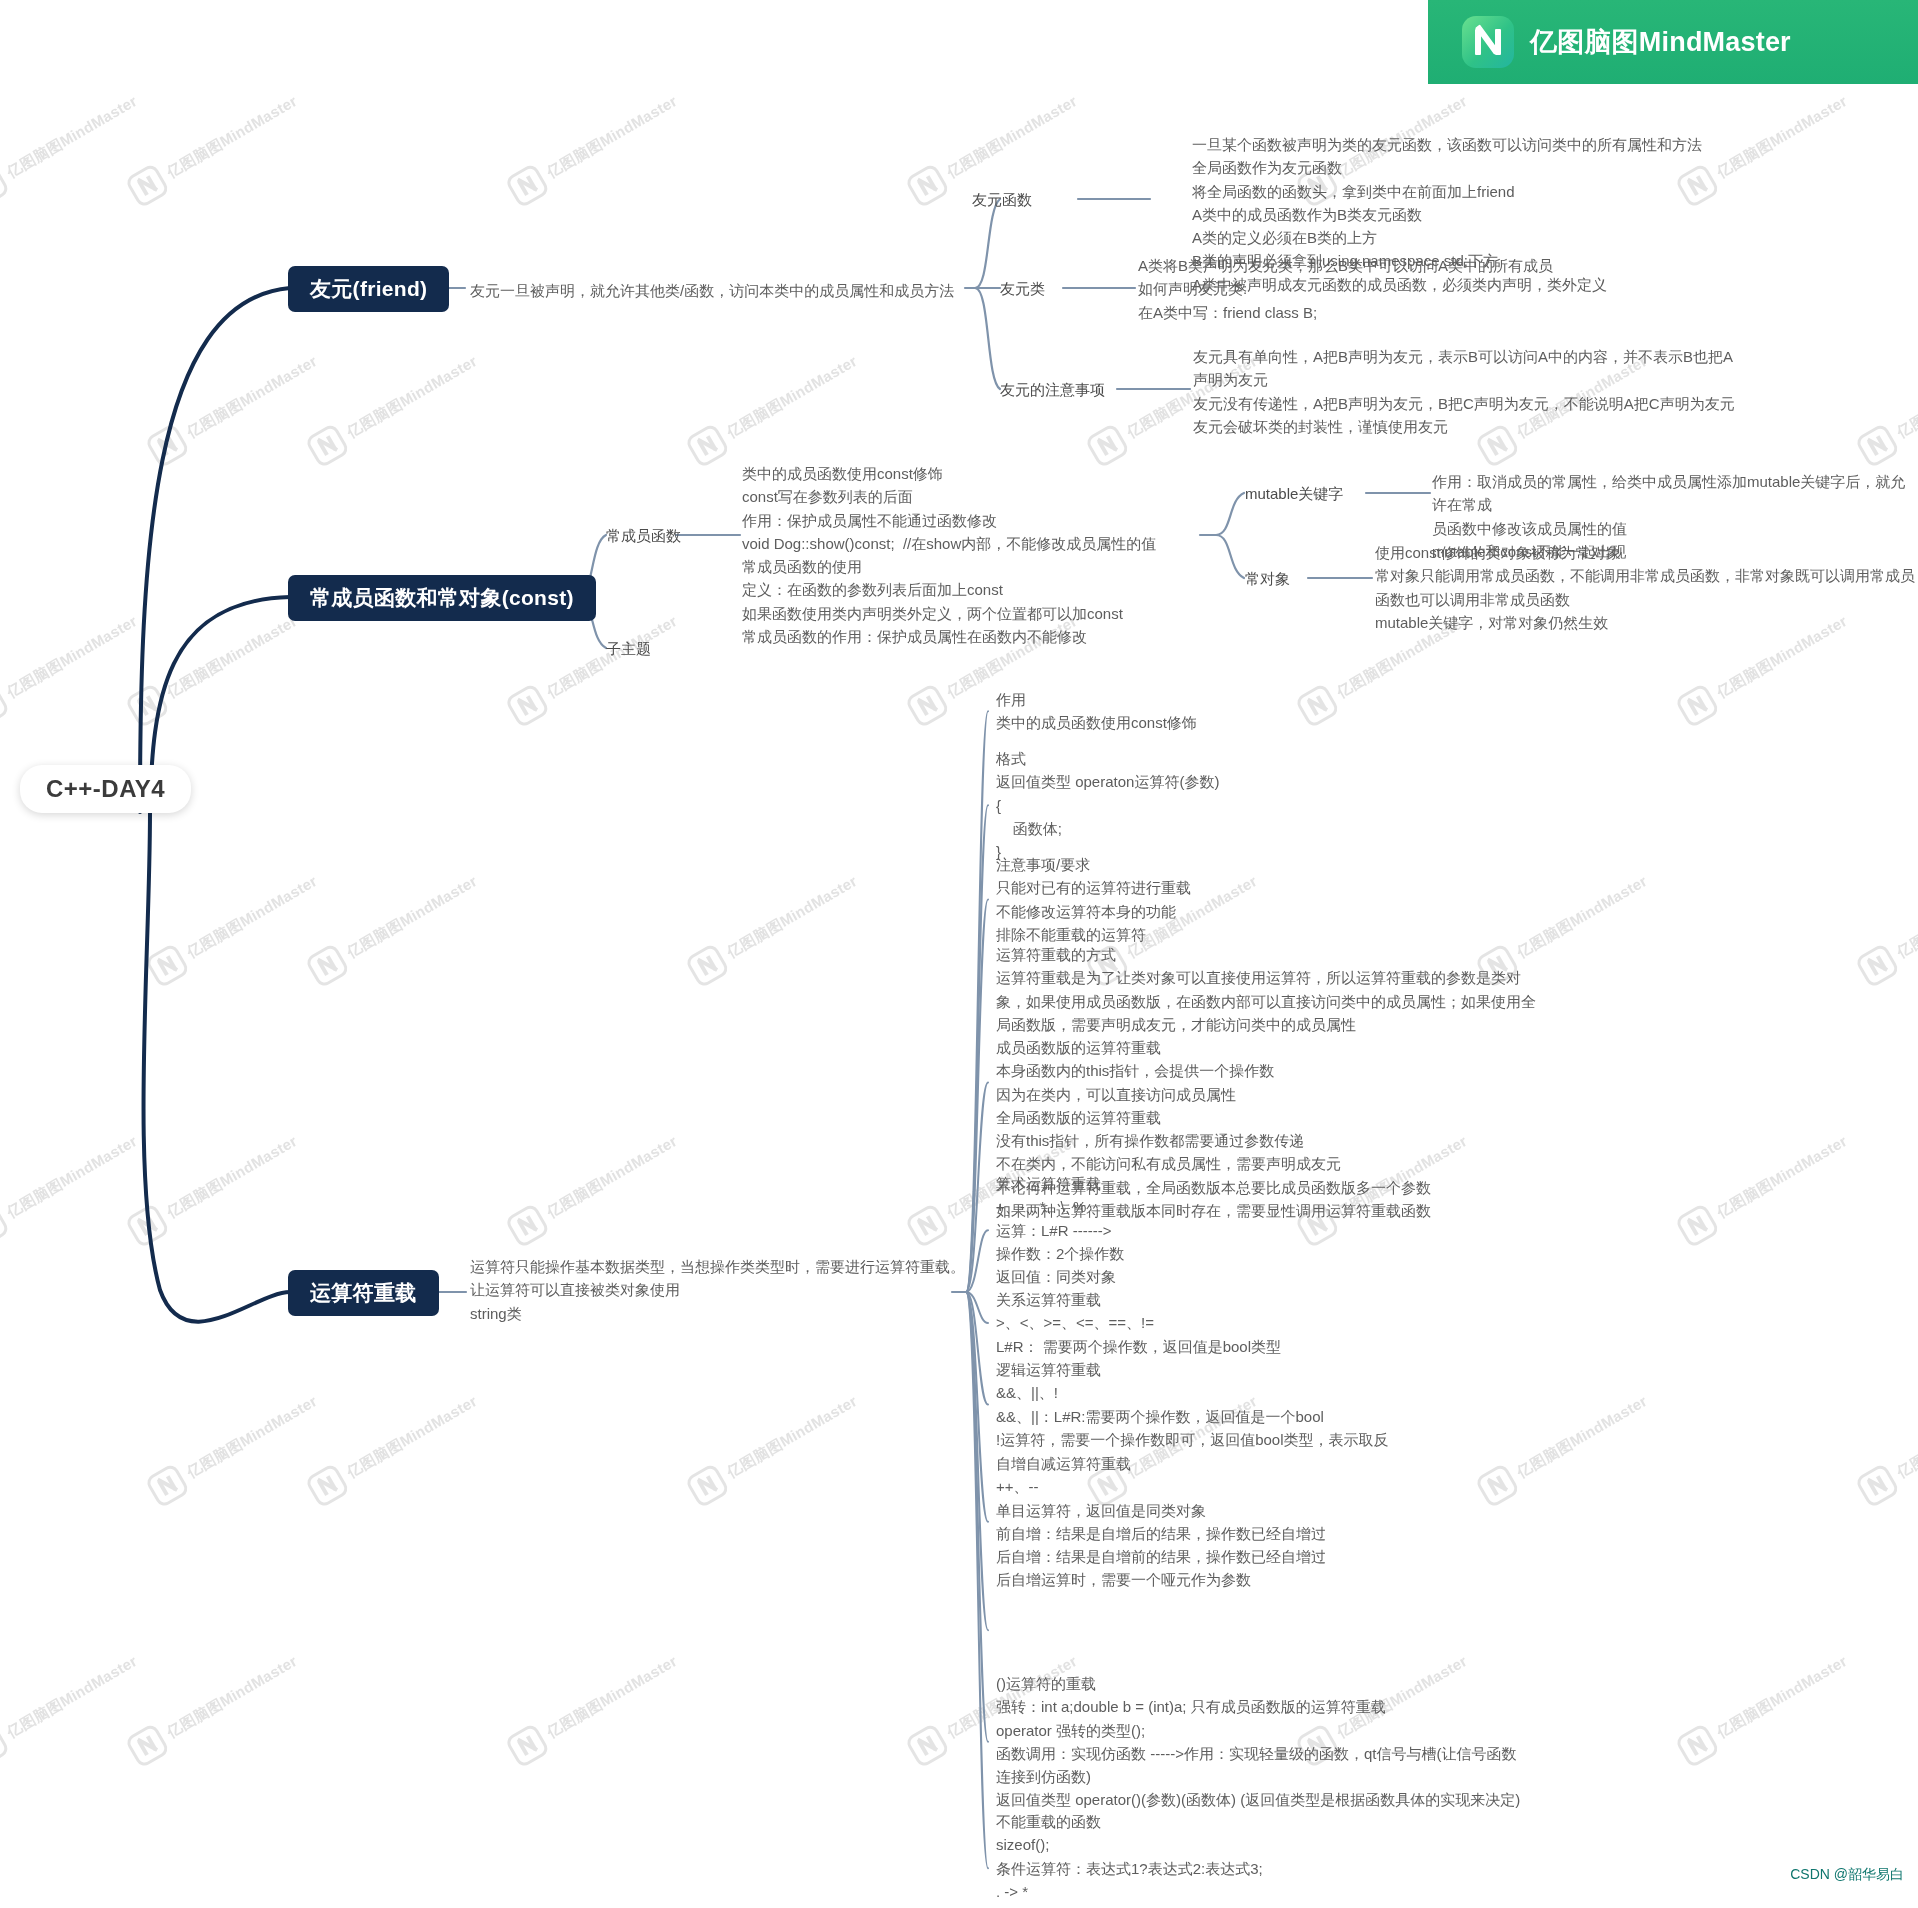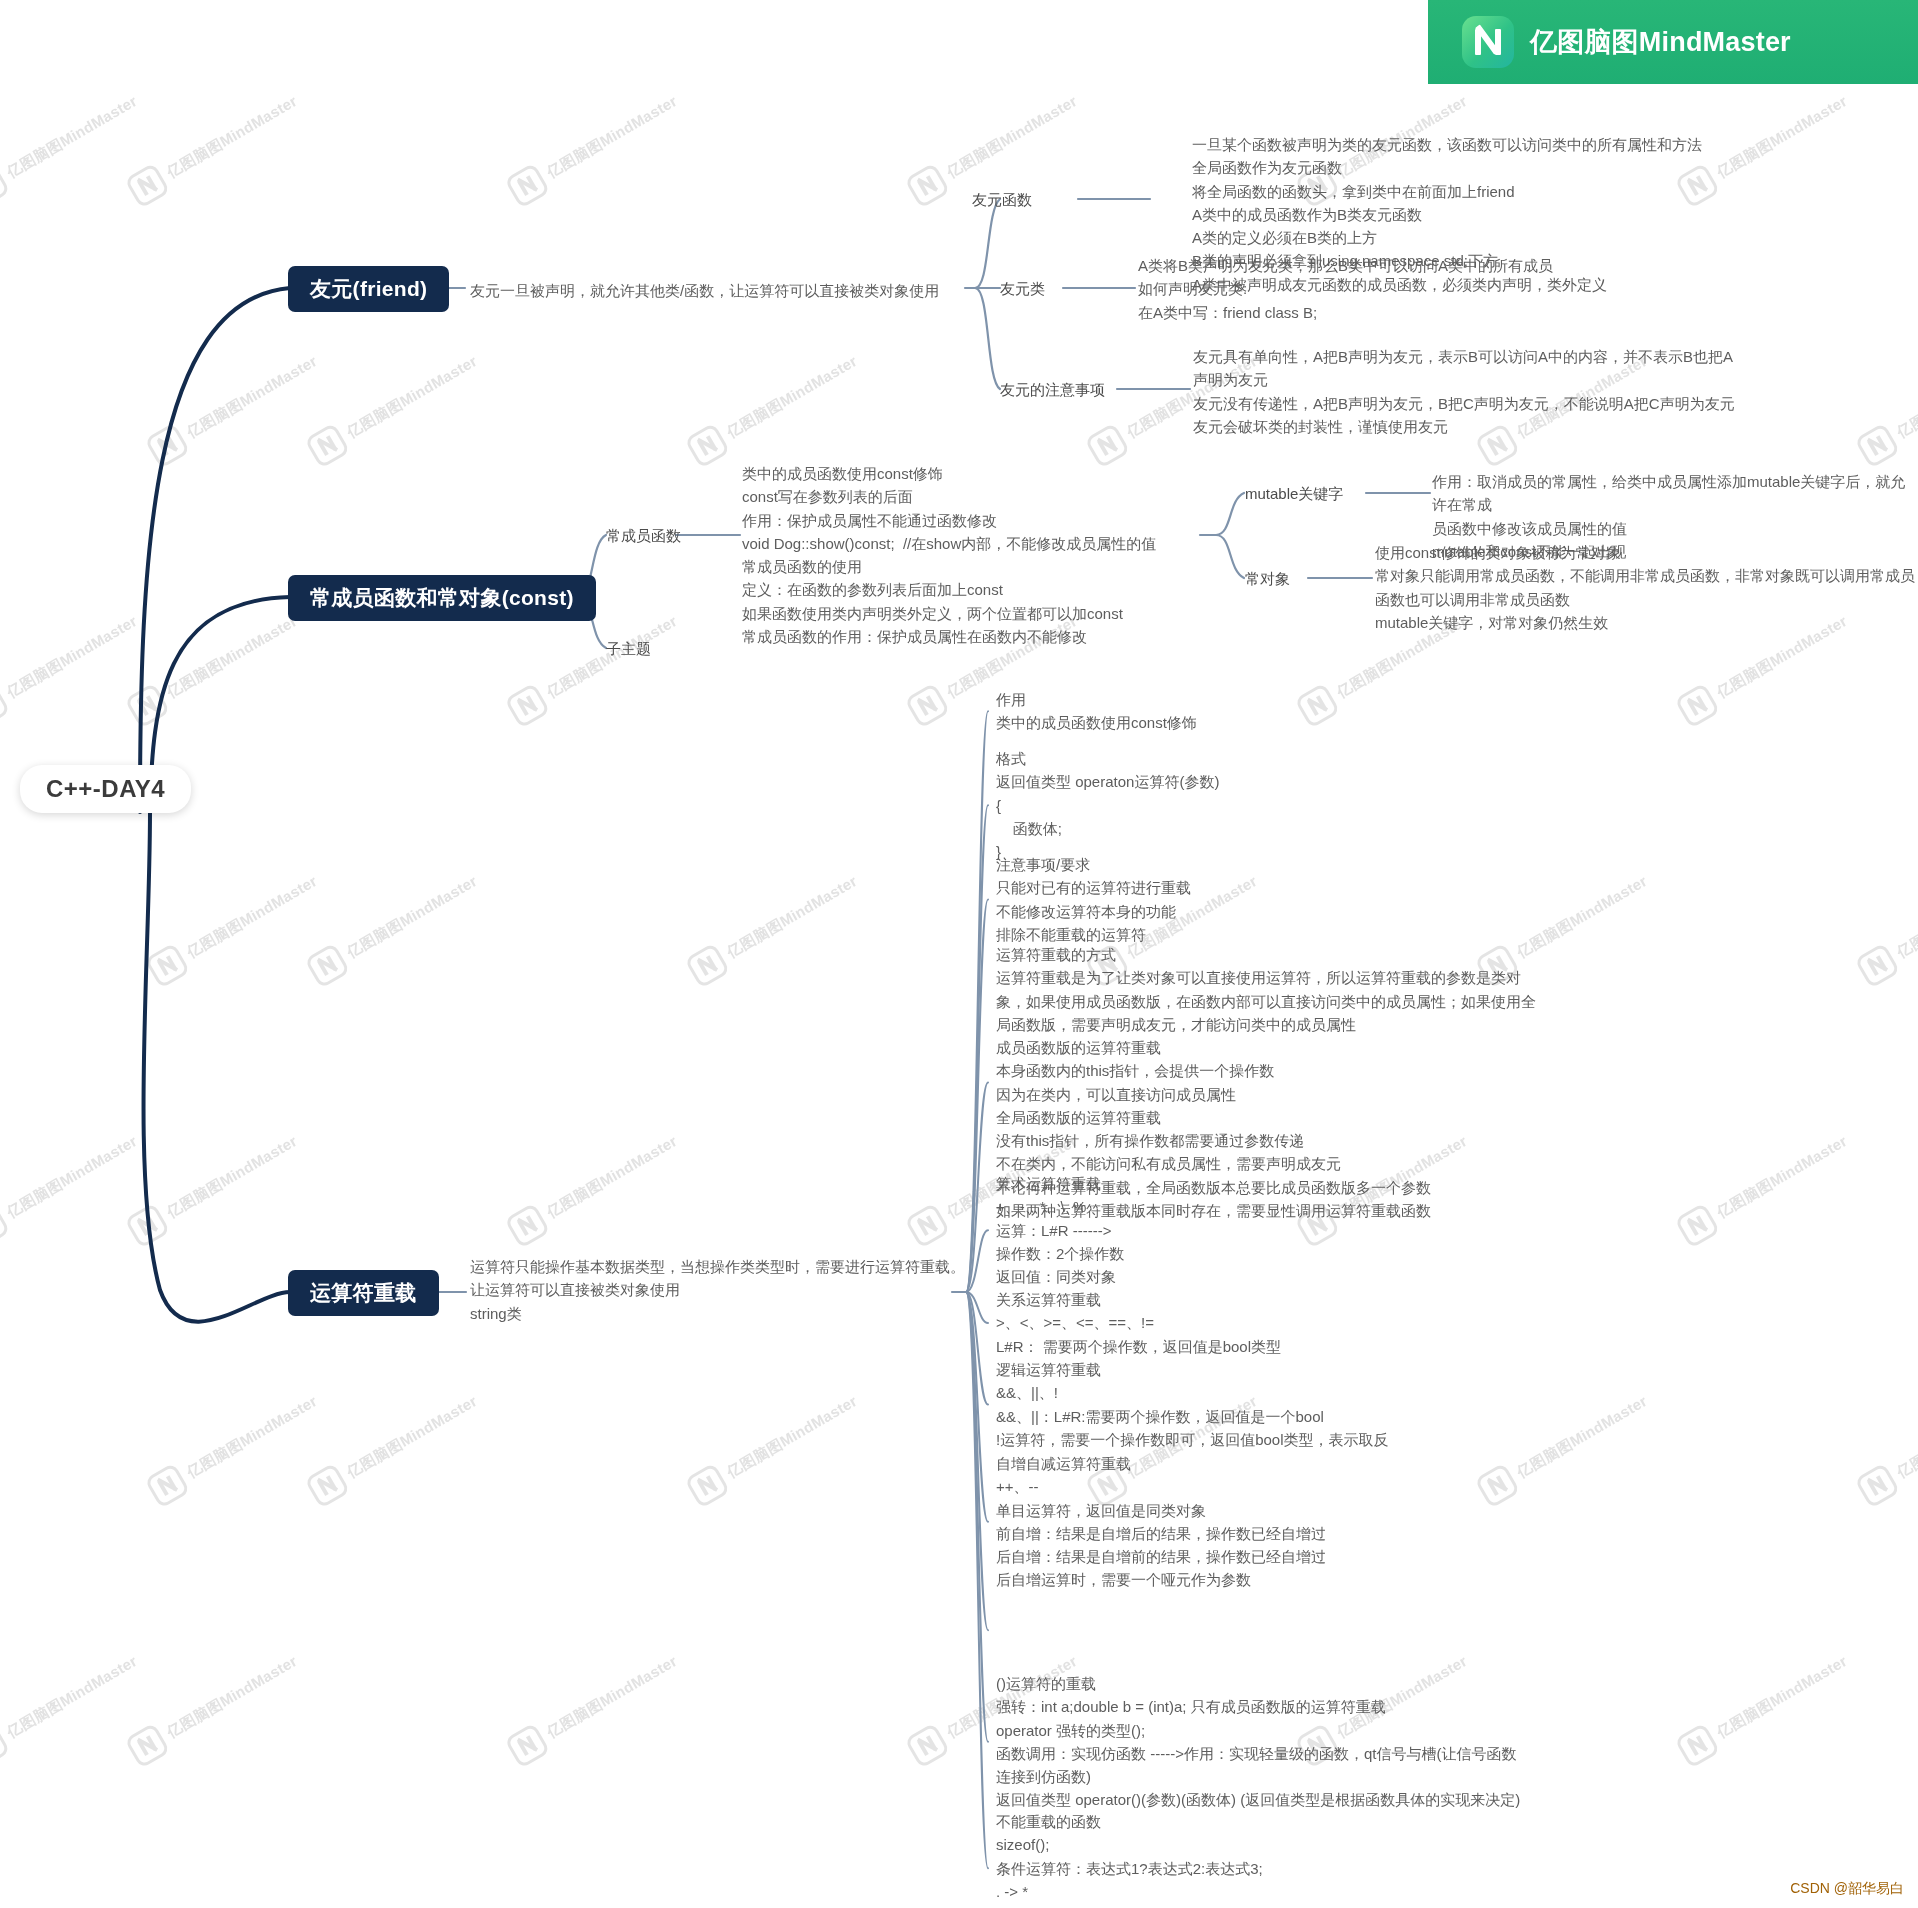--- a/index.html
+++ b/index.html
@@ -133,23 +133,23 @@
 
   .leaf-text {
     font-size: 15px;
     color: #5d5d5d;
     line-height: 1.55;
     white-space: pre-wrap;
   }
 
   .credit {
     position: absolute;
-    right: 14px; bottom: 10px;
+    right: 14px; bottom: 24px;
     font-size: 14px;
-    color: #a16207;
+    color: #0f766e;
     z-index: 6;
   }
 </style>
 </head>
 <body>
 
 <div id="canvas">
 
   <div id="watermarks">
       <div class="wm" style="left: -40px; top: 130px;">
@@ -455,21 +455,21 @@
       <i class="b1"></i>
         <i class="b2"></i>
         <i class="b3"></i>
     </span>
     <span class="brand-txt">亿图脑图MindMaster</span>
   </div>
 
   <div class="node root-node" style="left:20px; top:765px;">C++-DAY4</div>
 
   <div class="node main-node" style="left:288px; top:266px;">友元(friend)</div>
-  <div class="node leaf-text" style="left:470px; top:279px;">友元一旦被声明，就允许其他类/函数，让运算符可以直接被类对象使用</div>
+  <div class="node leaf-text" style="left:470px; top:279px;">友元一旦被声明，就允许其他类/函数，访问本类中的成员属性和成员方法</div>
 
   <div class="node sub-label" style="left:972px; top:189px;">友元函数</div>
   <div class="node leaf-text" style="left:1150px; top:133px;margin-left:42px;">一旦某个函数被声明为类的友元函数，该函数可以访问类中的所有属性和方法
 全局函数作为友元函数
 将全局函数的函数头，拿到类中在前面加上friend
 A类中的成员函数作为B类友元函数
 A类的定义必须在B类的上方
 B类的声明必须拿到using namespace std;下方
 A类中被声明成友元函数的成员函数，必须类内声明，类外定义</div>
 

